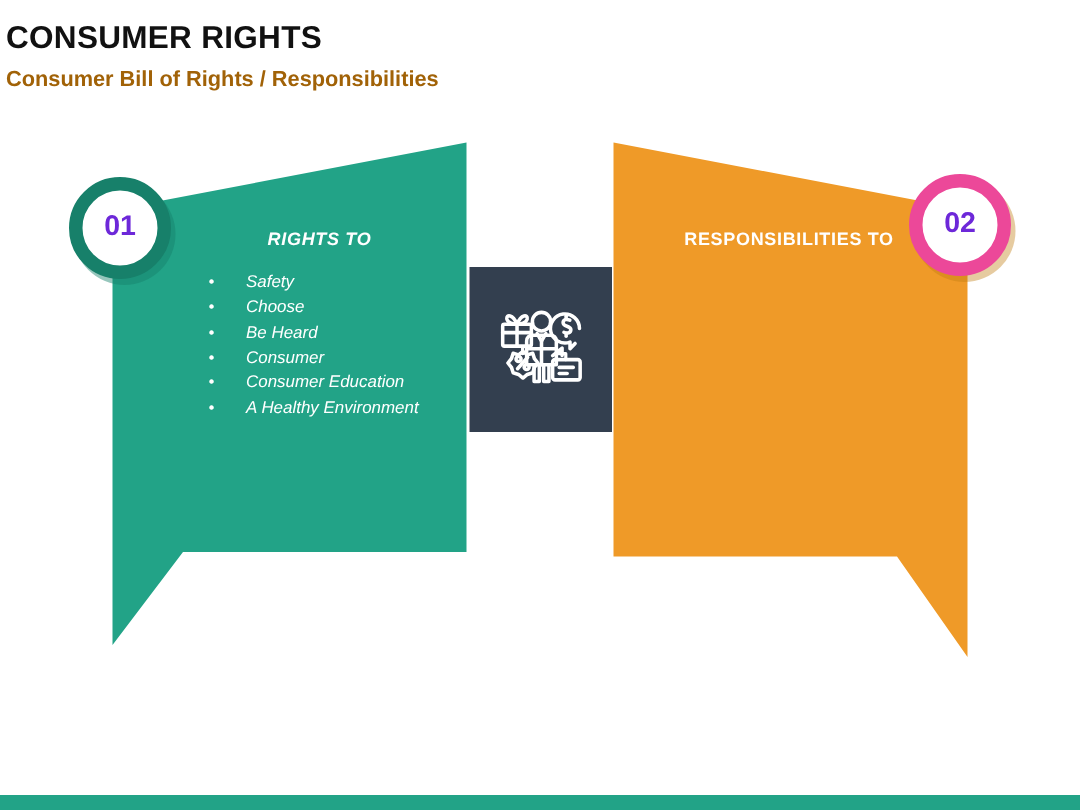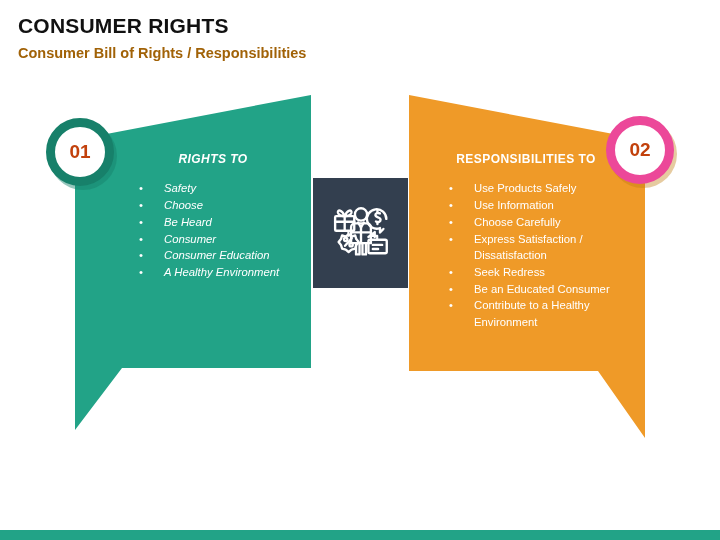--- a/index.html
+++ b/index.html
@@ -18,21 +18,21 @@
 
   .slide {
     position: absolute;
     inset: 0;
     background: #ffffff;
   }
 
   
   .header {
     position: absolute;
-    left: 18px;
+    left: 4px;
     top: 14px;
     width: 660px;
   }
   .title {
     font-size: 21px;
     font-weight: bold;
     color: #111111;
     letter-spacing: 0.2px;
     line-height: 1.15;
     margin: 0;
@@ -116,21 +116,21 @@
     position: absolute;
     width: 68px;
     height: 68px;
     border-radius: 50%;
     display: flex;
     align-items: center;
     justify-content: center;
     box-sizing: border-box;
     font-size: 19px;
     font-weight: bold;
-    color: #c2410c;
+    color: #6d28d9;
     background: #ffffff;
   }
   .badge-01 {
     left: 46px;
     top: 118px;
     border: 9px solid #17806a;
     box-shadow: 3px 4px 0 rgba(23, 128, 106, 0.45);
   }
   .badge-02 {
     left: 606px;
@@ -223,29 +223,20 @@
       <li>Choose</li>
       <li>Be Heard</li>
       <li>Consumer</li>
       <li>Consumer Education</li>
       <li>A Healthy Environment</li>
     </ul>
   </div>
 
   <div class="panel-text panel-right">
     <div class="panel-heading">RESPONSIBILITIES TO</div>
-    <ul class="bullets">
-      <li>Use Products Safely</li>
-      <li>Use Information</li>
-      <li>Choose Carefully</li>
-      <li>Express Satisfaction / Dissatisfaction</li>
-      <li>Seek Redress</li>
-      <li>Be an Educated Consumer</li>
-      <li>Contribute to a Healthy Environment</li>
-    </ul>
   </div>
 
   <div class="badge badge-01">
     <span>01</span>
   </div>
   <div class="badge badge-02">
     <span>02</span>
   </div>
 
   <div class="bottom-bar"></div>

